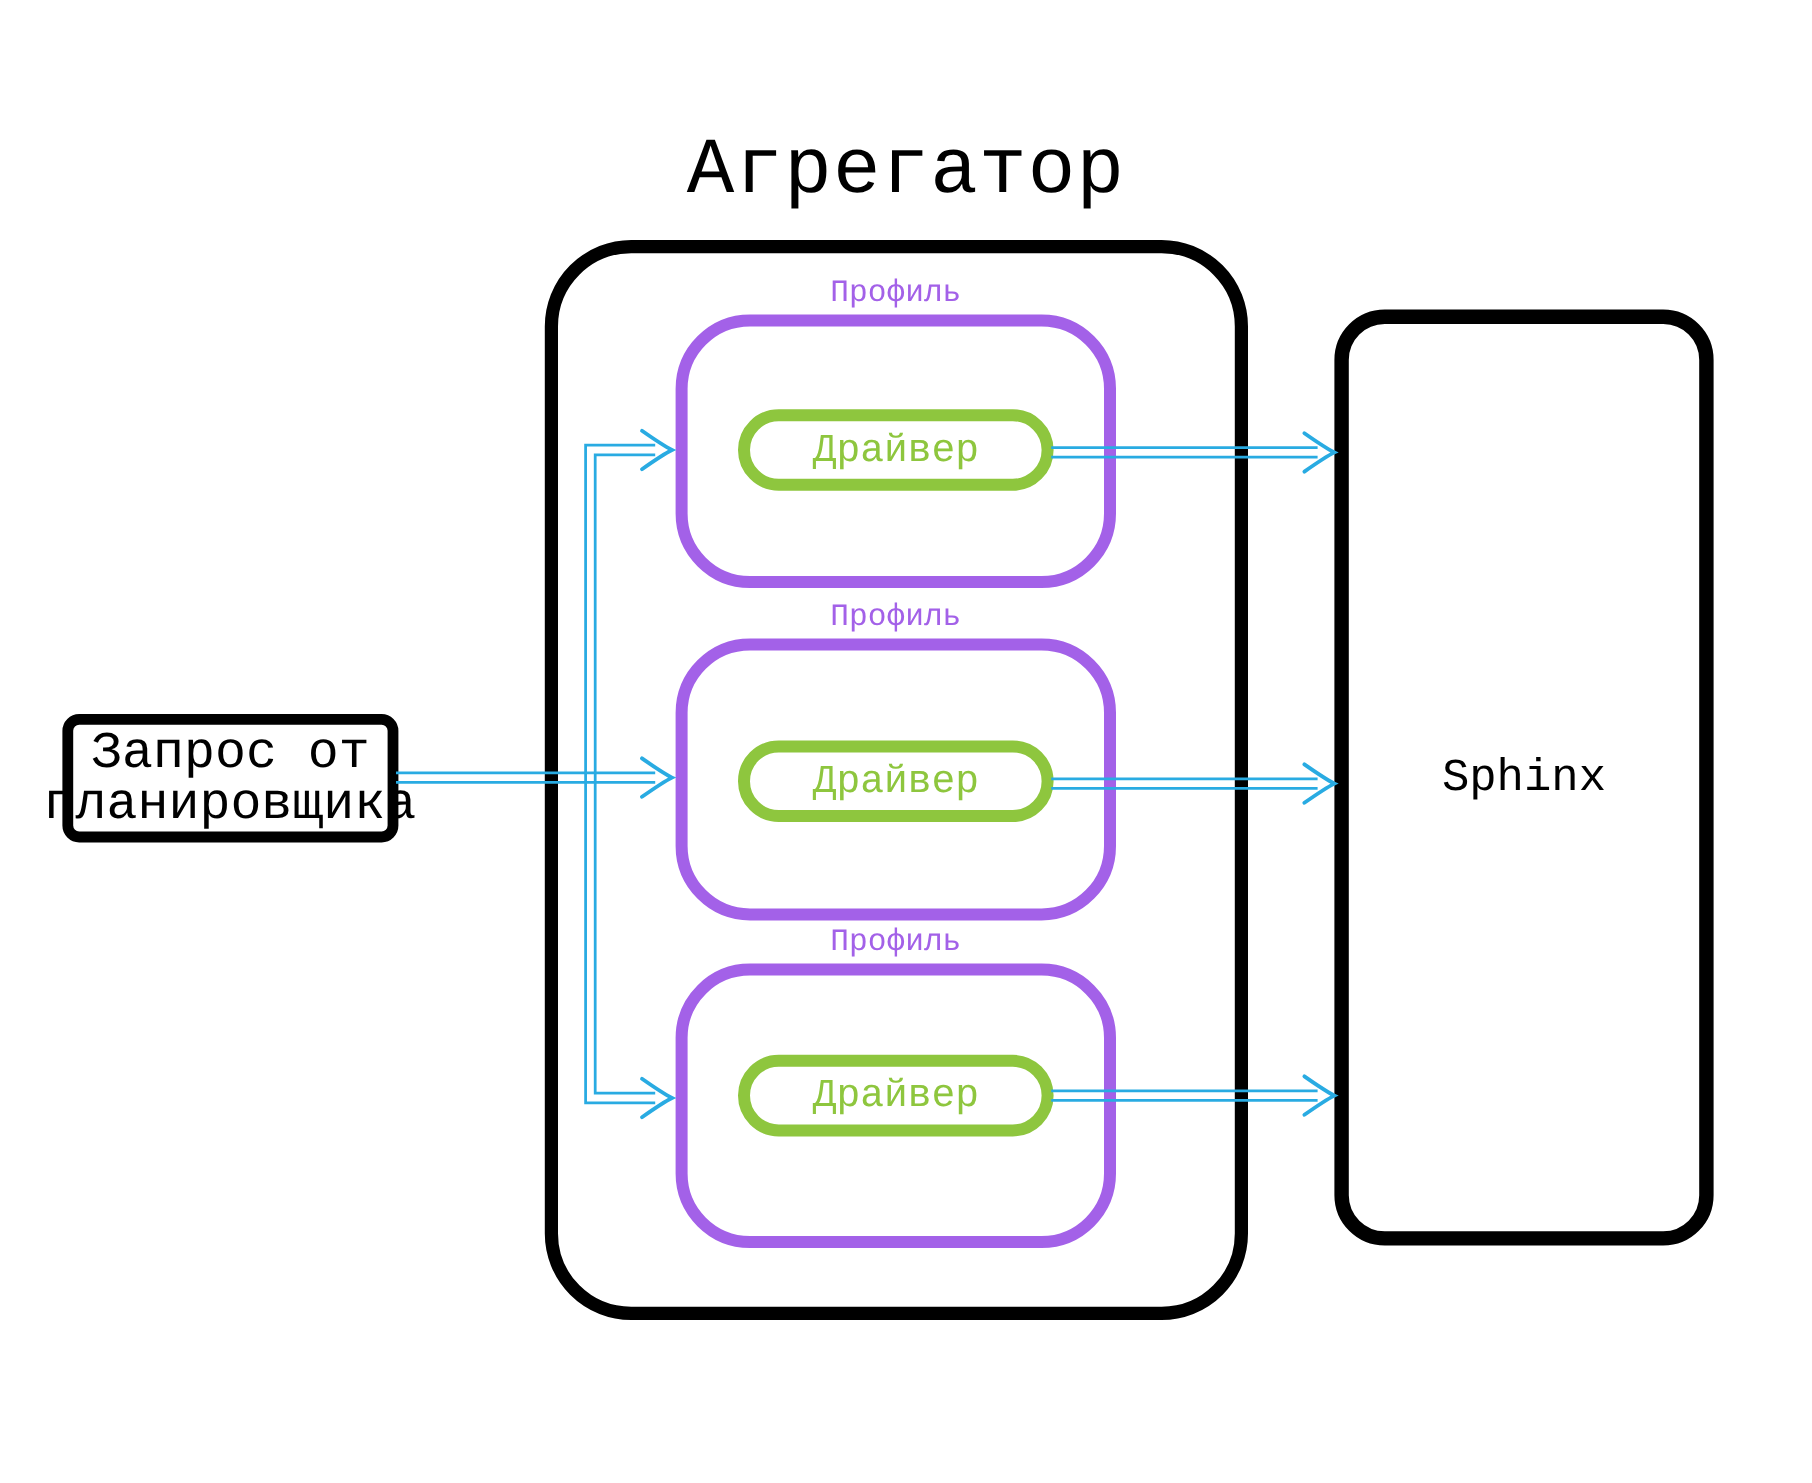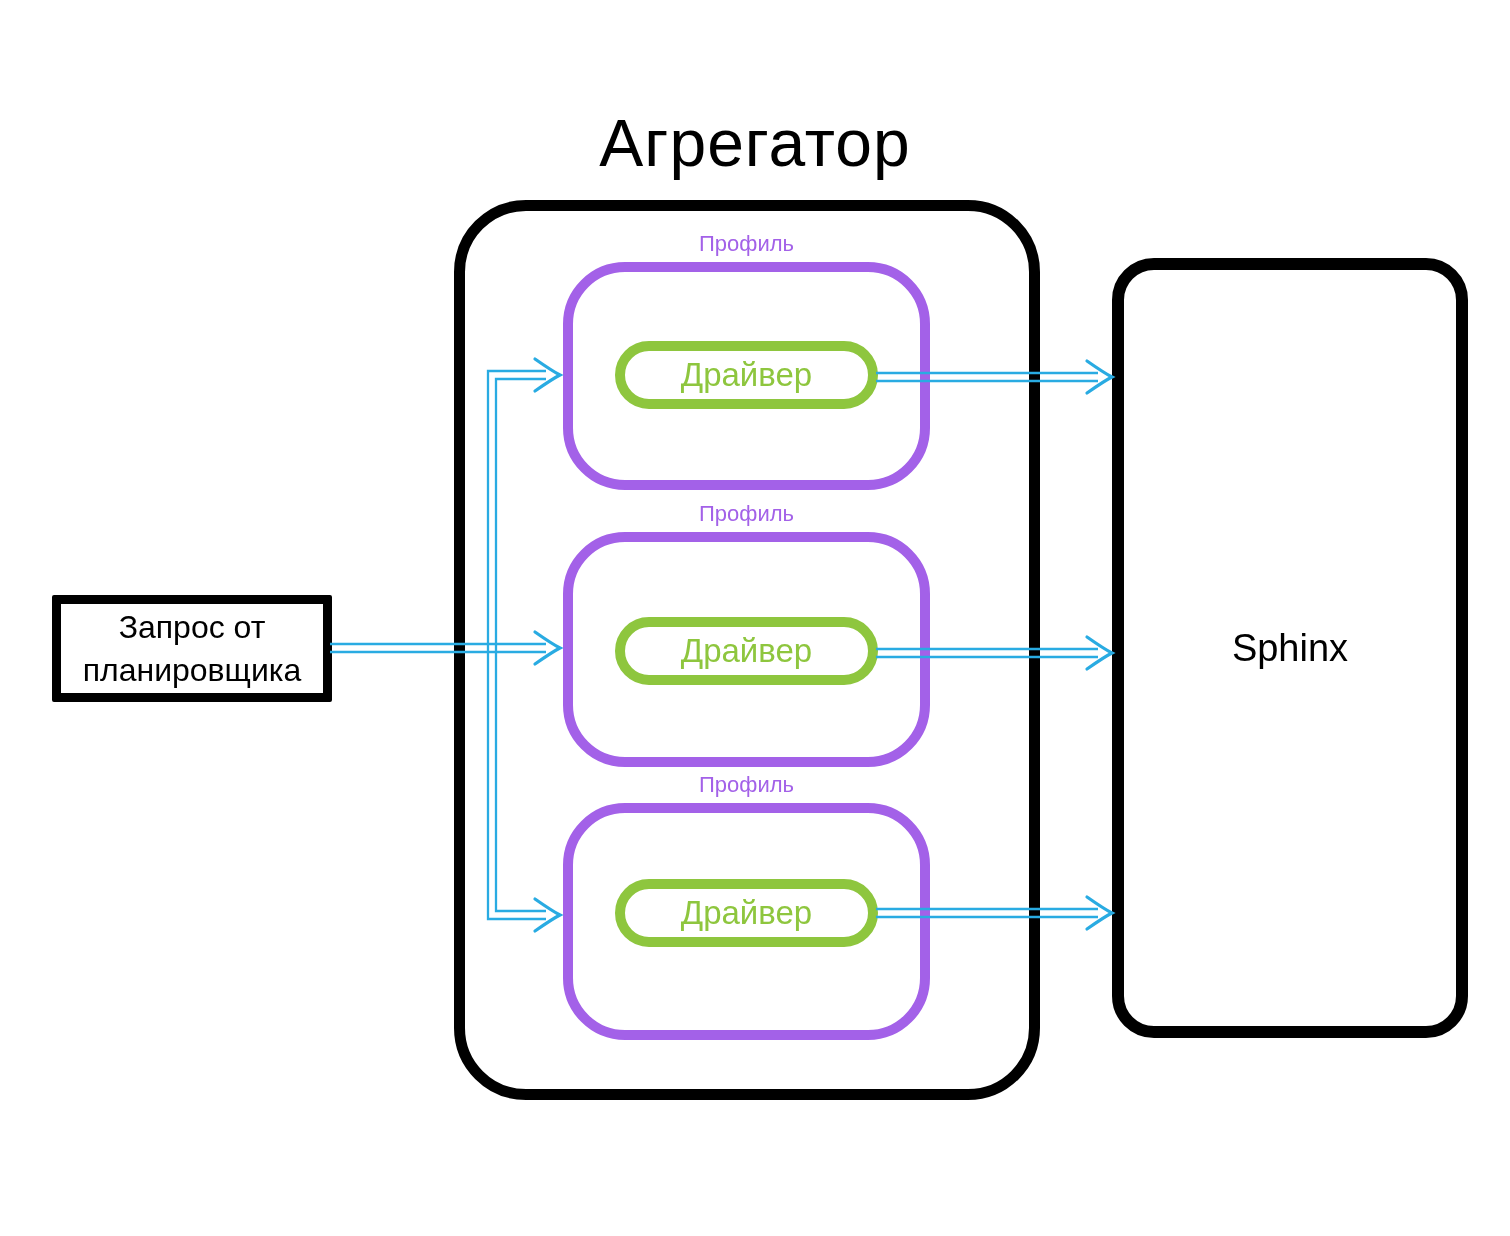--- a/index.html
+++ b/index.html
@@ -14,20 +14,21 @@
     padding: 0;
     background: var(--bg);
     font-family: "Liberation Sans", "DejaVu Sans", sans-serif;
   }
   .canvas {
     position: relative;
     width: 1510px;
     height: 1236px;
     background: var(--bg);
     overflow: hidden;
+    font-family: Liberation Mono, monospace;
   }
   .abs { position: absolute; box-sizing: border-box; }
 
   .title {
     left: 0; right: 0; top: 103px;
     text-align: center;
     font-size: 66px;
     line-height: 80px;
     color: var(--black);
     letter-spacing: 1px;
@@ -49,21 +50,21 @@
     background: var(--bg);
   }
   .profile-box.p1 { top: 262px; height: 228px; }
   .profile-box.p2 { top: 532px; height: 235px; }
   .profile-box.p3 { top: 803px; height: 237px; }
 
   .profile-label {
     left: 563px;
     width: 367px;
     text-align: center;
-    font-size: 22px;
+    font-size: 26px;
     line-height: 32px;
     color: var(--purple);
   }
   .profile-label.p1 { top: 228px; }
   .profile-label.p2 { top: 498px; }
   .profile-label.p3 { top: 769px; }
 
   .driver-box {
     left: 615px;
     width: 263px; height: 68px;
@@ -77,35 +78,35 @@
     color: var(--green);
   }
   .driver-box.d1 { top: 341px; }
   .driver-box.d2 { top: 617px; }
   .driver-box.d3 { top: 879px; }
 
   .scheduler-box {
     left: 52px; top: 595px;
     width: 280px; height: 107px;
     border: 9px solid var(--black);
-    border-radius: 2px;
+    border-radius: 14px;
     background: var(--bg);
     display: flex;
     align-items: center;
     justify-content: center;
     text-align: center;
-    font-size: 32px;
+    font-size: 43px;
     line-height: 43px;
     color: var(--black);
     padding: 0 6px;
   }
 
   .sphinx-box {
     left: 1112px; top: 258px;
-    width: 356px; height: 780px;
+    width: 316px; height: 780px;
     border: 12px solid var(--black);
     border-radius: 42px;
     background: var(--bg);
     display: flex;
     align-items: center;
     justify-content: center;
     font-size: 38px;
     color: var(--black);
   }
 

